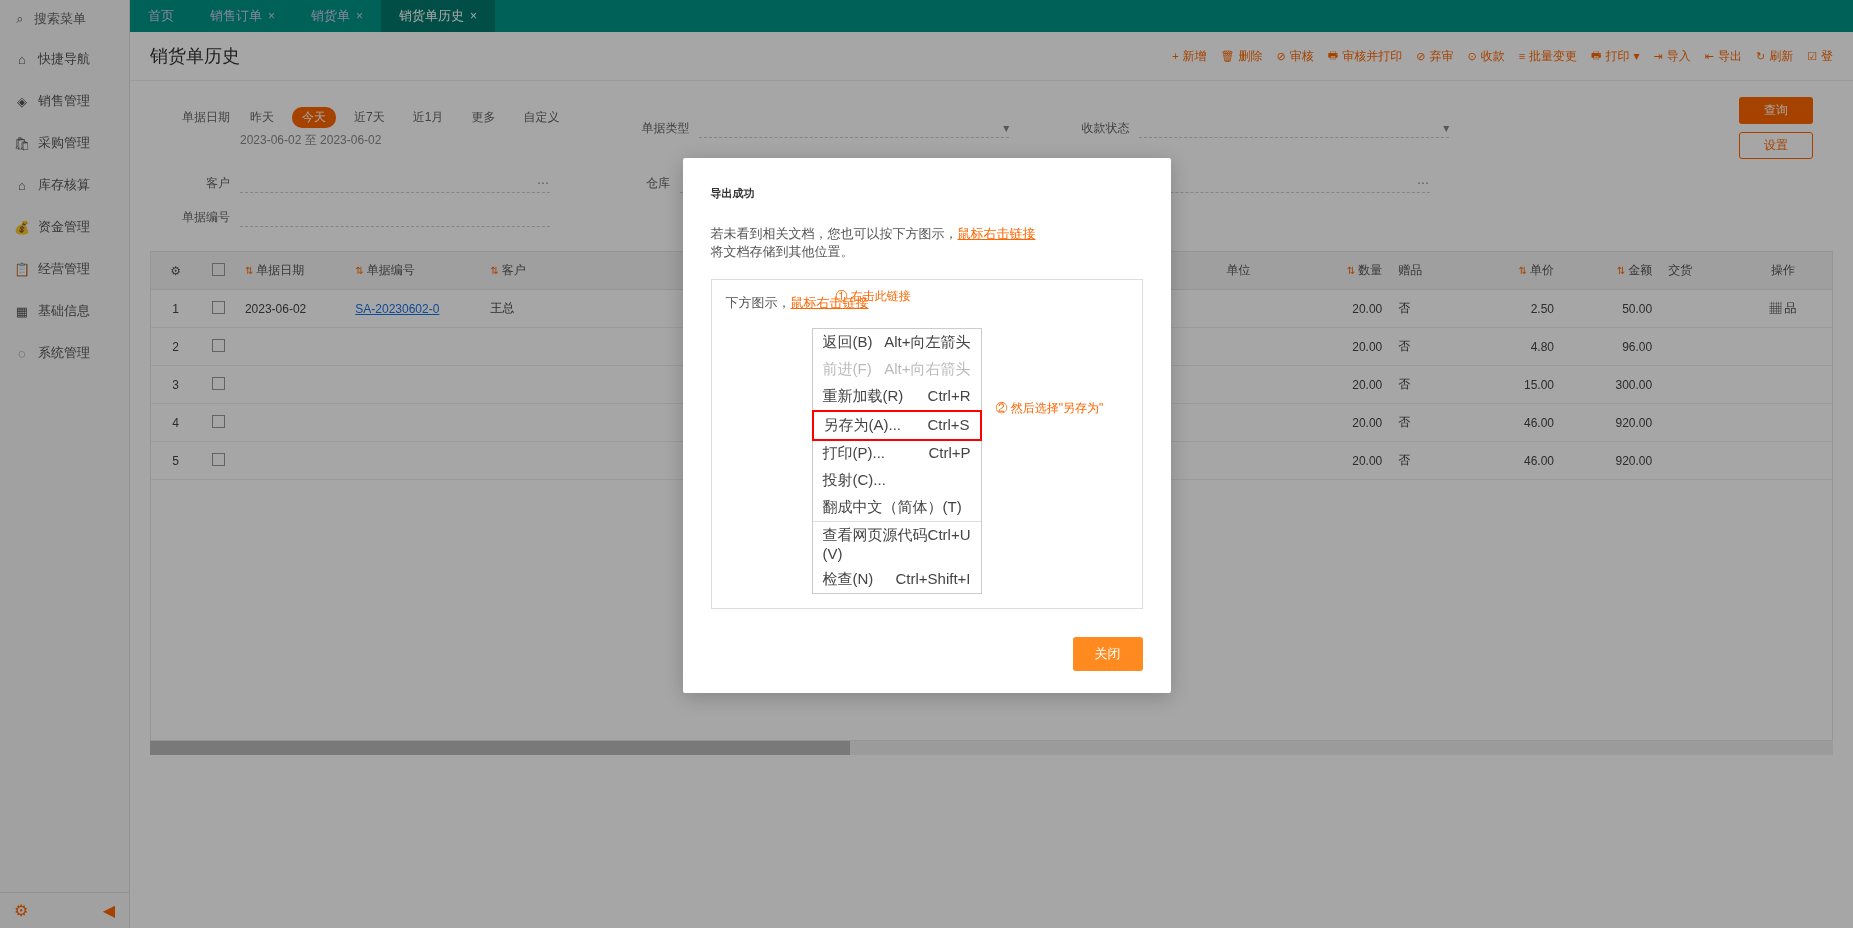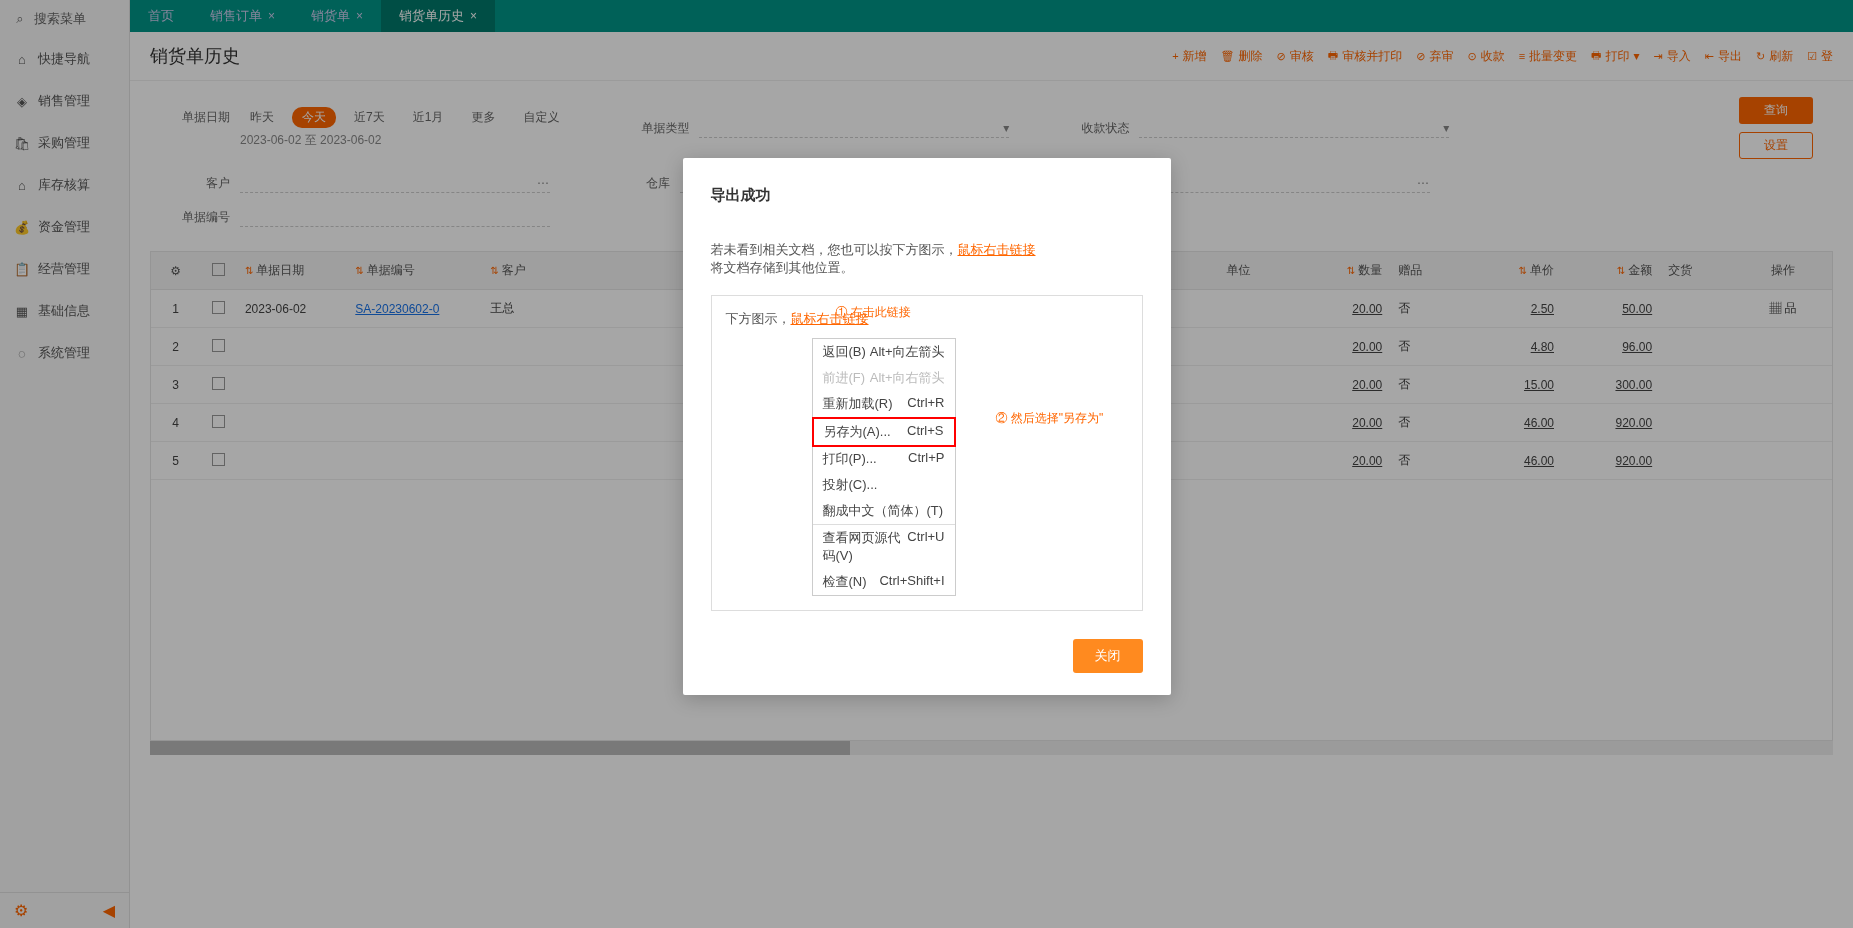--- a/index.html
+++ b/index.html
@@ -33,49 +33,49 @@
 .fld-dots { position: absolute; right: 0; bottom: 2px; color: #888; letter-spacing: 1px; }
 .fld-chev { position: absolute; right: 0; bottom: 2px; color: #888; }
 .right-block { margin-left: auto; display: flex; flex-direction: column; gap: 8px; }
 .btn-orange { background: #ff6600; color: #fff; border: none; border-radius: 3px; padding: 5px 16px; font-size: 12px; cursor: pointer; }
 .btn-outline { background: #fff; color: #ff6600; border: 1px solid #ff6600; border-radius: 3px; padding: 4px 24px; font-size: 12px; cursor: pointer; }
 .table-wrap { margin: 0 20px; border: 1px solid #e5e5e5; }
 .tbl { width: 100%; border-collapse: collapse; font-size: 12px; }
 .tbl th { background: #f5f5f5; padding: 10px 8px; color: #555; font-weight: normal; border-bottom: 1px solid #e5e5e5; text-align: left; }
 .tbl th.r { text-align: right; }
 .tbl td { padding: 10px 8px; border-bottom: 1px solid #eee; color: #444; }
-.tbl td.r { text-align: right; text-decoration: underline; }
+.tbl td.r { text-align: right; }
 .tbl td.c { text-align: center; }
 .sort::before { content: "⇅"; color: #ff6600; margin-right: 3px; font-size: 10px; }
 .cb { width: 13px; height: 13px; border: 1px solid #999; display: inline-block; }
 .lnk { color: #1a73e8; text-decoration: underline; cursor: pointer; }
 .spacer { height: 260px; }
 .summary-row { background: #f5f5f5; padding: 10px 12px; font-size: 12px; color: #555; display: flex; }
 .summary-row .lab { flex: 0 0 60px; }
 .summary-row .v1 { margin-left: 920px; }
 .summary-row .v2 { margin-left: 200px; }
 .hscroll { height: 14px; background: #eee; margin: 0 20px; position: relative; }
 .hscroll-thumb { position: absolute; left:0; top:0; height: 100%; width: 700px; background: #bbb; }
 .pager { display: flex; align-items: center; justify-content: flex-end; gap: 12px; padding: 12px 30px; font-size: 12px; color: #555; }
 .pager select { border: 1px solid #ccc; padding: 2px 6px; }
 .pager .pg-input { width: 36px; text-align: center; border: 1px solid #ccc; padding: 2px; }
 .pager .nav { color: #bbb; cursor: pointer; padding: 0 4px; }
 
 
 .overlay { position: absolute; inset: 0; background: rgba(0,0,0,0.35); display: flex; align-items: flex-start; justify-content: center; padding-top: 158px; }
 .modal { width: 488px; background: #fff; border-radius: 2px; box-shadow: 0 4px 20px rgba(0,0,0,0.2); }
 .modal-body { padding: 28px; font-size: 13px; color: #555; }
-.modal-title { font-size: 15px; font-weight: bold; color: #333; margin-bottom: 36px; }
+.modal-title { font-size: 11px; font-weight: bold; color: #333; margin-bottom: 24px; }
 .modal-text .hl { color: #ff6600; text-decoration: underline; }
 .instr-box { border: 1px solid #ddd; margin-top: 18px; padding: 14px; position: relative; }
 .instr-top { font-size: 13px; }
 .instr-top .hl { color: #ff6600; text-decoration: underline; }
 .badge1 { position: absolute; left: 124px; top: 8px; color: #ff6600; font-size: 12px; }
 .badge2 { position: absolute; right: -122px; top: 88px; color: #ff6600; font-size: 12px; width: 120px; }
-.cmenu { border: 1px solid #ccc; width: 144px; margin-top: 10px; position: relative; left: 86px; background: #fff; font-size: 13px; color: #444; }
+.cmenu { border: 1px solid #ccc; width: 170px; margin-top: 16px; position: relative; left: 86px; background: #fff; font-size: 15px; color: #444; }
 .cmenu-row { display: flex; justify-content: space-between; padding: 4px 10px; }
 .cmenu-row.dis { color: #bbb; }
 .cmenu-sep { border-top: 1px solid #ddd; }
 .cmenu-row.red { border: 2px solid red; margin: -1px; }
 .modal-footer { display: flex; justify-content: flex-end; padding: 0 28px 22px 28px; }
 .btn-close { background: #ff8a1f; color: #fff; border: none; border-radius: 3px; padding: 8px 22px; font-size: 13px; cursor: pointer; }
 </style>
 </head>
 <body>
 

